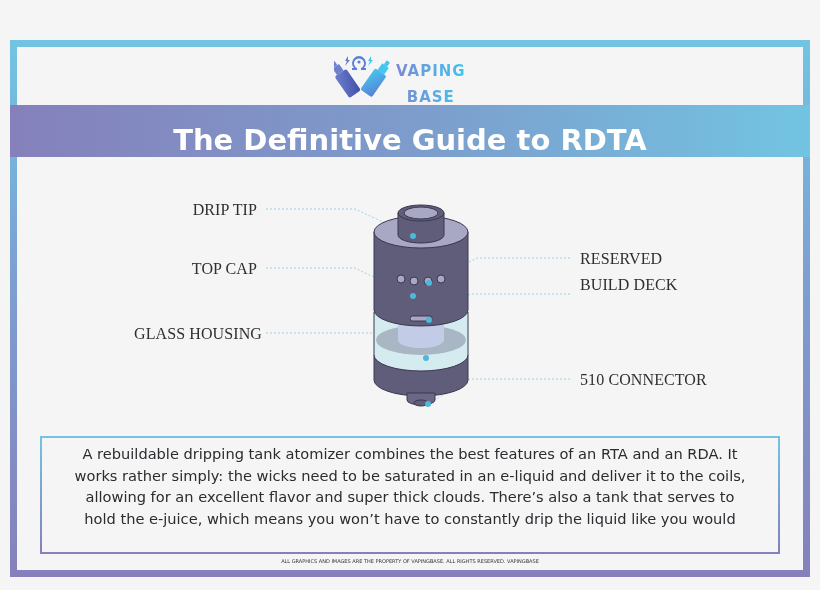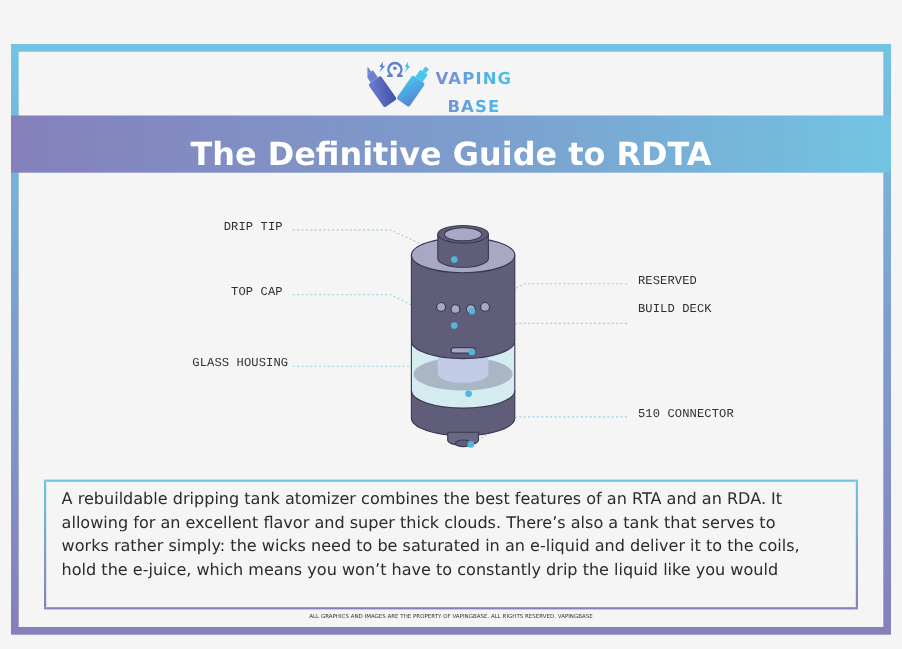--- a/index.html
+++ b/index.html
@@ -3,23 +3,23 @@
 <meta charset="utf-8">
 <style>
   html, body { margin:0; padding:0; }
   body { width:820px; height:590px; background:#f5f5f5; position:relative; overflow:hidden; font-family:"DejaVu Sans", sans-serif; }
   .frame { position:absolute; left:10px; top:40px; width:800px; height:537px; background:linear-gradient(180deg,#72c4e2 0%,#7d9fd0 45%,#8580bb 100%); }
   .frame-inner { position:absolute; left:7px; top:7px; right:7px; bottom:7px; background:#f5f5f5; }
   .logo { position:absolute; left:334px; top:54px; width:160px; height:46px; }
   .logo-text { position:absolute; left:396px; top:64px; font-family:"DejaVu Sans", sans-serif; font-weight:bold; font-size:15px; line-height:15px; letter-spacing:1px; background:linear-gradient(90deg,#7a8ad4,#3fc4ee); -webkit-background-clip:text; background-clip:text; color:transparent; text-align:center; }
   .banner { position:absolute; left:10px; top:105px; width:800px; height:52px; background:linear-gradient(90deg,#8580bb 0%,#7d9ccc 50%,#72c4e2 100%); display:flex; align-items:flex-end; justify-content:center; }
   .banner-title { color:#ffffff; font-family:"DejaVu Sans", sans-serif; font-weight:bold; font-size:29px; letter-spacing:0px; }
-  .label { position:absolute; font-family:Liberation Mono, monospace; font-size:11px; color:#2f2f33; letter-spacing:0.1px; white-space:nowrap; }
+  .label { position:absolute; font-family:Liberation Serif, serif; font-size:16px; color:#2f2f33; letter-spacing:0.1px; white-space:nowrap; }
   .desc-box { position:absolute; left:40px; top:436px; width:740px; height:118px; border:2px solid; border-image:linear-gradient(180deg,#72c4e2,#8580bb) 1; box-sizing:border-box; padding:5px 14px; }
-  .desc-text { font-family:"DejaVu Sans", sans-serif; font-size:14.6px; line-height:21.5px; color:#2b2b30; margin:0; }
+  .desc-text { font-family:"DejaVu Sans", sans-serif; font-size:14.6px; line-height:21.5px; color:#2b2b30; margin:0;text-align:center; }
   .footer { position:absolute; left:0; top:558px; width:820px; text-align:center; font-family:"DejaVu Sans", sans-serif; font-size:5px; color:#333; letter-spacing:0px; }
 </style>
 </head>
 <body>
 
 <div class="frame">
   <div class="frame-inner"></div>
 </div>
 
 <svg class="logo" viewBox="0 0 160 46" width="160" height="46">
@@ -114,18 +114,18 @@
 
 <div class="label" style="right:563px;top:201px;">DRIP TIP</div>
 <div class="label" style="right:563px;top:260px;">TOP CAP</div>
 <div class="label" style="right:558px;top:325px;margin-left:20px;">GLASS HOUSING</div>
 <div class="label" style="left:580px;top:250px;">RESERVED</div>
 <div class="label" style="left:580px;top:276px;">BUILD DECK</div>
 <div class="label" style="left:580px;top:371px;">510 CONNECTOR</div>
 
 <div class="desc-box">
   <div class="desc-text">A rebuildable dripping tank atomizer combines the best features of an RTA and an RDA. It</div>
+  <div class="desc-text">works rather simply: the wicks need to be saturated in an e-liquid and deliver it to the coils,</div>
   <div class="desc-text">allowing for an excellent flavor and super thick clouds. There’s also a tank that serves to</div>
-  <div class="desc-text">works rather simply: the wicks need to be saturated in an e-liquid and deliver it to the coils,</div>
   <div class="desc-text">hold the e-juice, which means you won’t have to constantly drip the liquid like you would</div>
 </div>
 
 <div class="footer">ALL GRAPHICS AND IMAGES ARE THE PROPERTY OF VAPINGBASE. ALL RIGHTS RESERVED. VAPINGBASE</div>
 
 </body></html>

